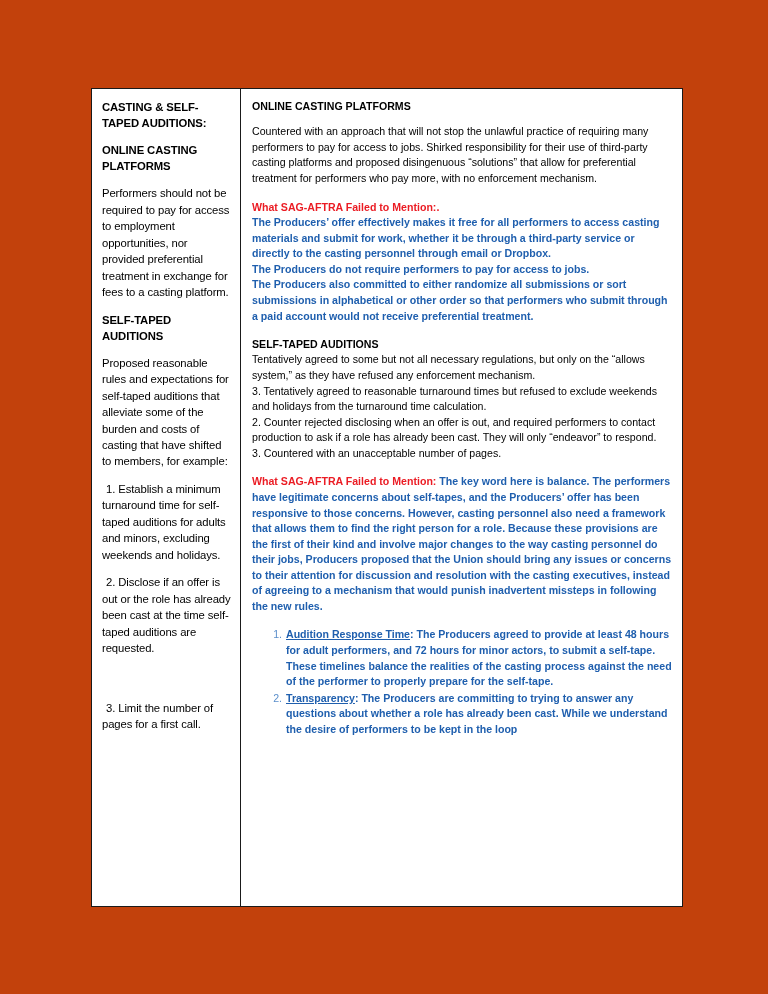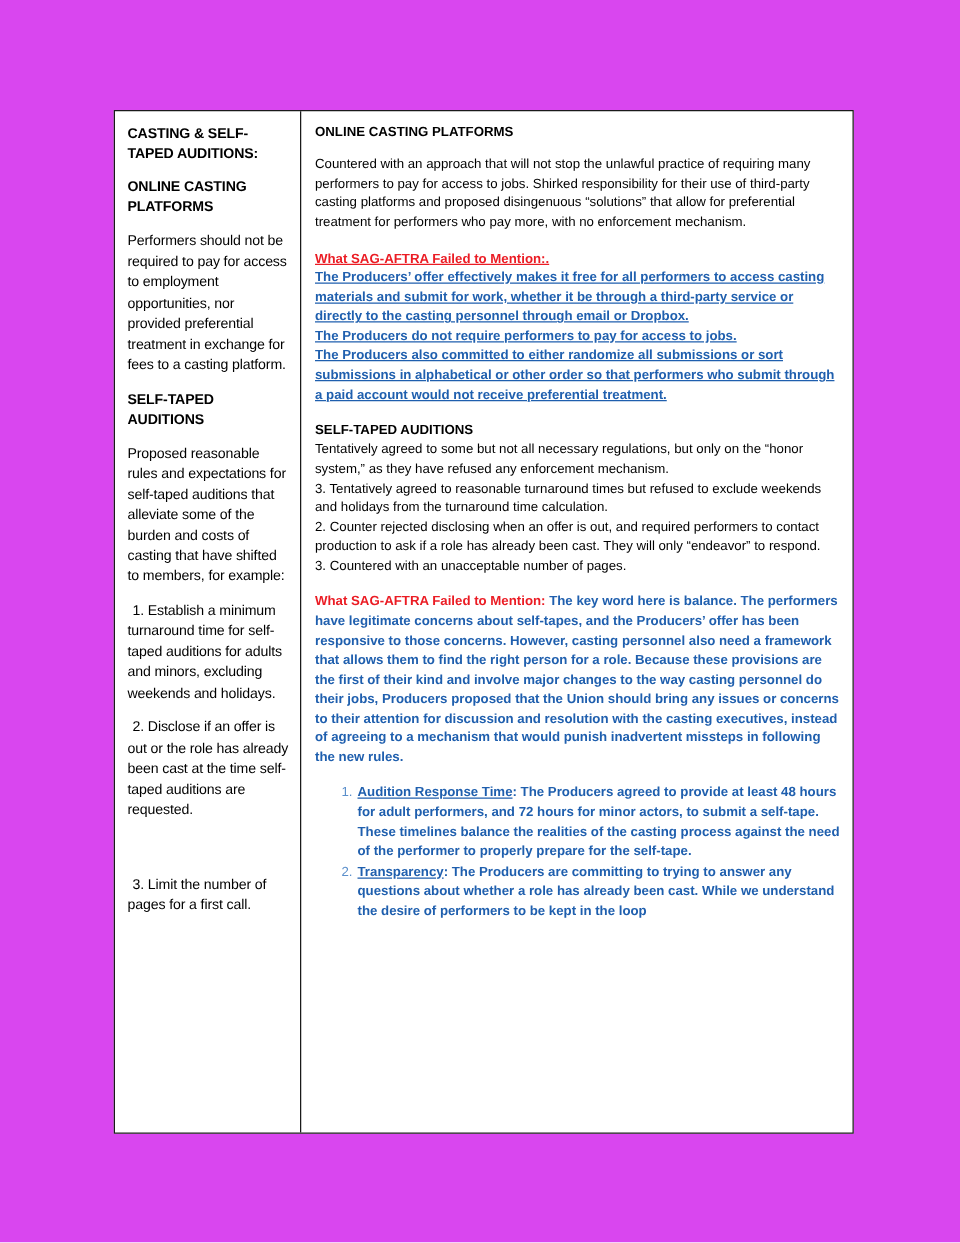--- a/index.html
+++ b/index.html
@@ -12,21 +12,21 @@
     height: 994px;
     font-family: "Liberation Sans", sans-serif;
     color: #000000;
     -webkit-font-smoothing: antialiased;
   }
 
   .page {
     position: relative;
     width: 768px;
     height: 994px;
-    background: #d946ef;
+    background: #c2410c;
     box-sizing: border-box;
   }
 
   .doc-table {
     position: absolute;
     left: 91px;
     top: 88px;
     width: 592px;
     border: 1.5px solid #1a1a1a;
     border-collapse: collapse;
@@ -93,21 +93,21 @@
   .r-note {
     font-size: 10.6px;
     font-weight: bold;
     color: #1F5FAE;
     line-height: 1.47;
     margin: 0 0 13px 0;
   }
   .r-note .red {
     color: #EB1C24;
   }
-  .r-note .line { display: block; text-decoration: underline; }
+  .r-note .line { display: block; }
 
   .r-list {
     margin: 0;
     padding: 0 0 0 34px;
     list-style: none;
     counter-reset: rlist;
   }
   .r-list li {
     position: relative;
     font-size: 10.6px;
@@ -166,21 +166,21 @@
 
         <div class="r-note">
           <span class="line red">What SAG-AFTRA Failed to Mention:.</span>
           <span class="line">The Producers’ offer effectively makes it free for all performers to access casting materials and submit for work, whether it be through a third-party service or directly to the casting personnel through email or Dropbox.</span>
           <span class="line">The Producers do not require performers to pay for access to jobs.</span>
           <span class="line">The Producers also committed to either randomize all submissions or sort submissions in alphabetical or other order so that performers who submit through a paid account would not receive preferential treatment.</span>
         </div>
 
         <p class="r-head tight">SELF-TAPED AUDITIONS</p>
 
-        <p class="r-body tight">Tentatively agreed to some but not all necessary regulations, but only on the “honor system,” as they have refused any enforcement mechanism.</p>
+        <p class="r-body tight">Tentatively agreed to some but not all necessary regulations, but only on the “allows system,” as they have refused any enforcement mechanism.</p>
 
         <p class="r-body tight">3.  Tentatively agreed to reasonable turnaround times but refused to exclude weekends and holidays from the turnaround time calculation.</p>
 
         <p class="r-body tight">2.  Counter rejected disclosing when an offer is out, and required performers to contact production to ask if a role has already been cast. They will only “endeavor” to respond.</p>
 
         <p class="r-body">3.  Countered with an unacceptable number of pages.</p>
 
         <div class="r-note">
           <span class="red">What SAG-AFTRA Failed to Mention:</span><span> The key word here is balance. The performers have legitimate concerns about self-tapes, and the Producers’ offer has been responsive to those concerns. However, casting personnel also need a framework that allows them to find the right person for a role. Because these provisions are the first of their kind and involve major changes to the way casting personnel do their jobs, Producers proposed that the Union should bring any issues or concerns to their attention for discussion and resolution with the casting executives, instead of agreeing to a mechanism that would punish inadvertent missteps in following the new rules.</span>
         </div>

